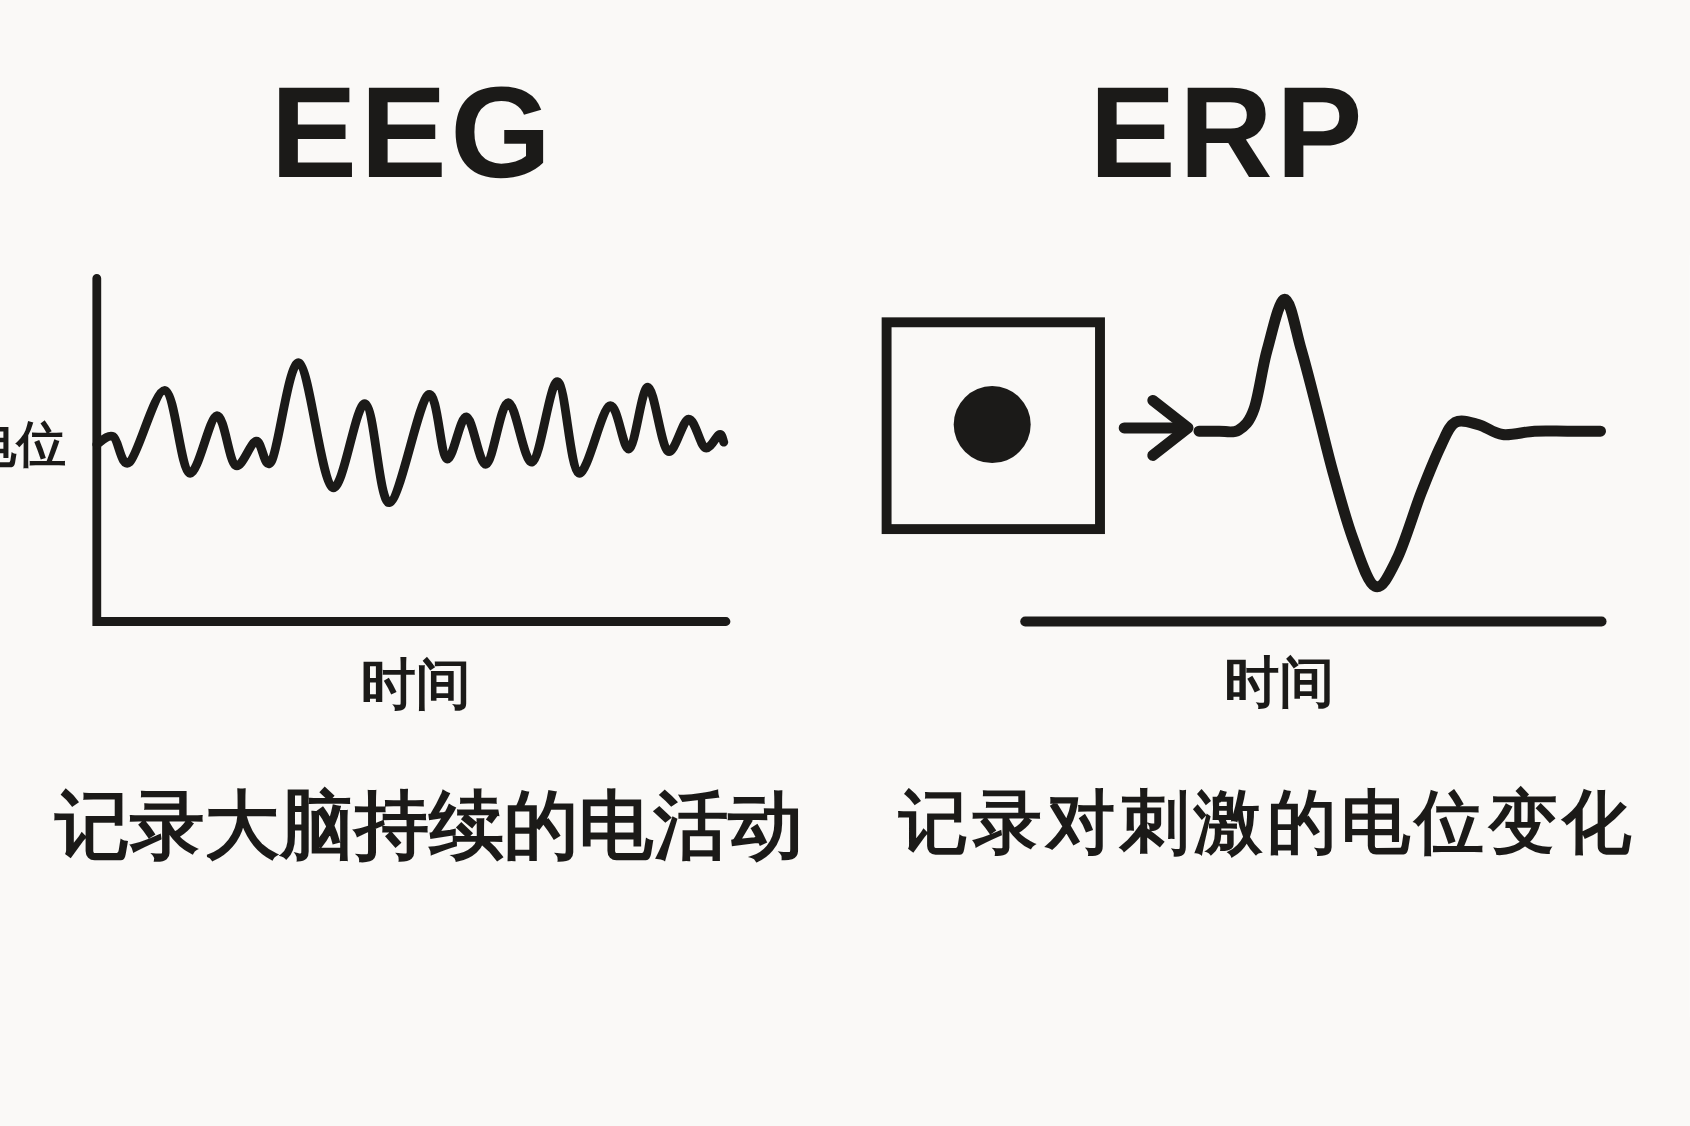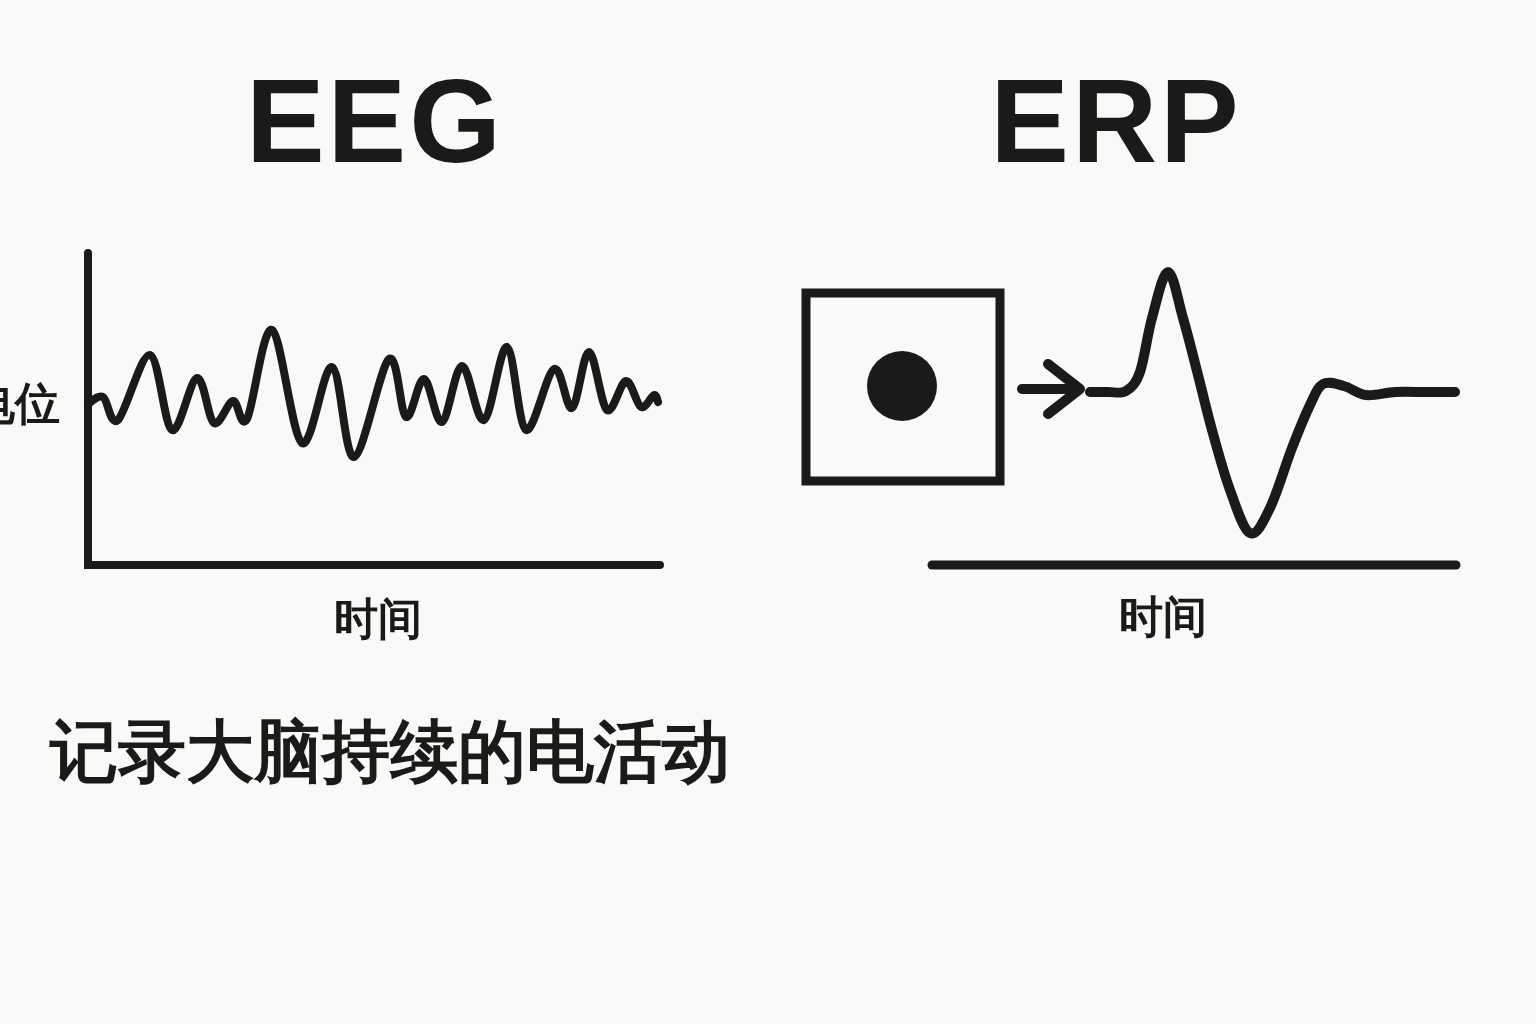--- a/index.html
+++ b/index.html
@@ -20,21 +20,21 @@
     transform:translateX(-50%);
   }
   .caption{
     font-size:68px;
     font-weight:700;
     line-height:1.15;
     transform:translateX(-50%);
   }
   .caption.right{font-size:63px;letter-spacing:4px;}
   .axis-label{
-    font-size:44px;
+    font-size:50px;
     font-weight:700;
     line-height:1.1;
     transform:translateX(-50%);
   }
   .y-label{
     font-size:45px;
     font-weight:700;
     line-height:1.1;
   }
   #art{position:absolute;left:0;top:0;}
@@ -72,14 +72,15 @@
   <div class="abs panel-title" style="left:375px;top:62px;">EEG</div>
 
   <div class="abs y-label" style="left:-30px;top:379px;">电位</div>
 
   <div class="abs axis-label" style="left:378px;top:595px;">时间</div>
 
   <div class="abs axis-label" style="left:1163px;top:593px;">时间</div>
 
   <div class="abs caption" style="left:390px;top:712px;">记录大脑持续的电活动</div>
 
+  <div class="abs caption right" style="left:1152px;top:712px;">记录对刺激的电位变化</div>
 
 </div>
 
 </body></html>

